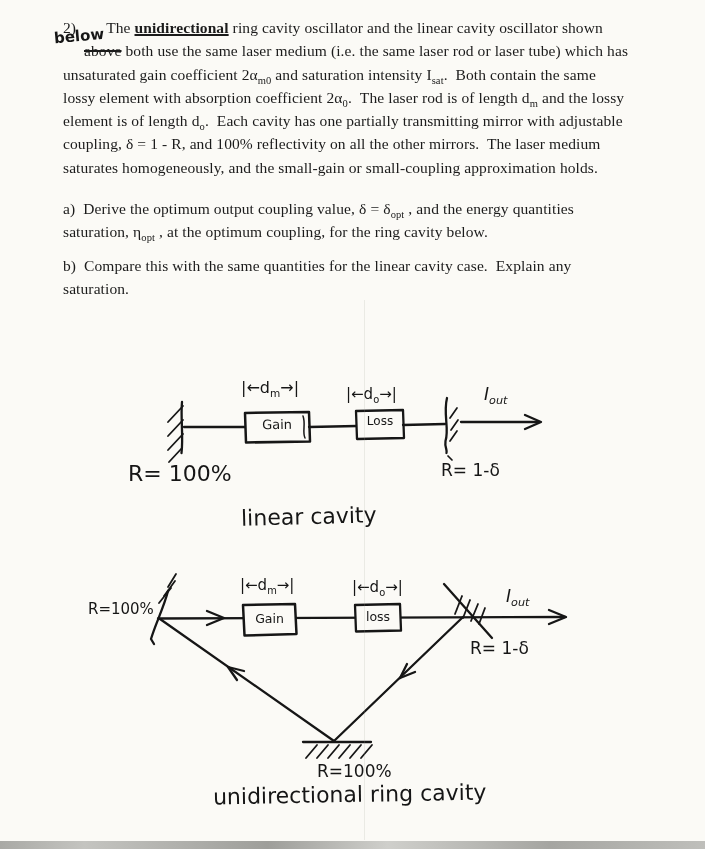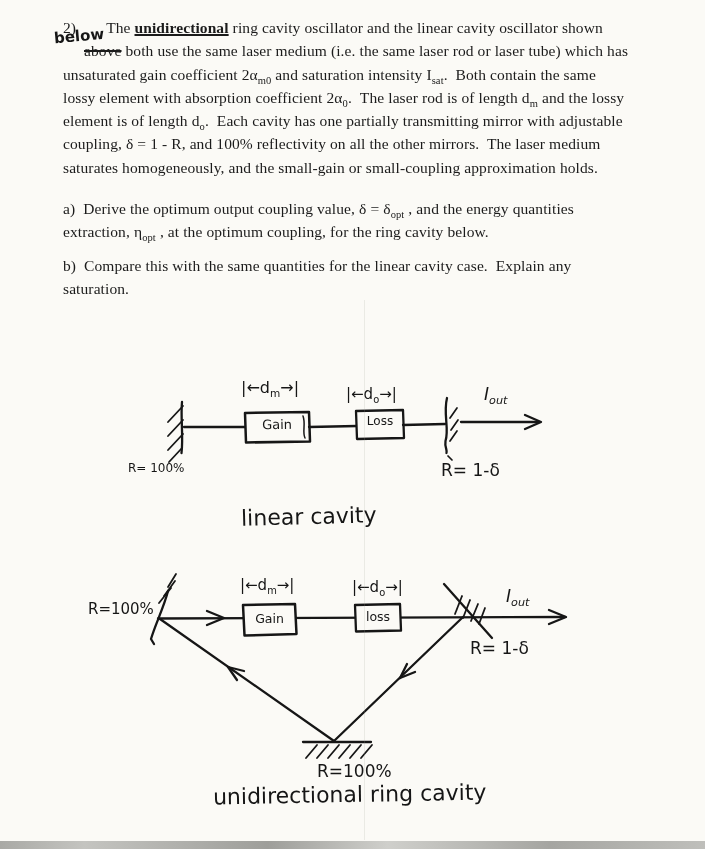--- a/index.html
+++ b/index.html
@@ -13,21 +13,21 @@
   .strike{text-decoration:line-through;text-decoration-thickness:2px;margin-left:21px;}
   .hw{position:absolute;font-family:"DejaVu Sans",sans-serif;color:#161616;
       white-space:nowrap;font-weight:500;}
   .hw sub{font-size:66%;line-height:0;}
   .hand-below{left:54px;top:27px;font-size:15px;font-weight:700;transform:rotate(-5deg);}
   .lin-ruler-dm{left:241px;top:378px;font-size:16px;}
   .lin-ruler-do{left:346px;top:385px;font-size:15px;}
   .lin-gain{left:245px;top:417px;width:64px;text-align:center;font-size:13px;transform:rotate(-1deg);}
   .lin-loss{left:357px;top:414px;width:46px;text-align:center;font-size:12px;}
   .lin-iout{left:484px;top:384px;font-size:17px;font-style:italic;}
-  .lin-rleft{left:128px;top:461px;font-size:12px;}
+  .lin-rleft{left:128px;top:461px;font-size:22px;}
   .lin-rright{left:441px;top:460px;font-size:17px;}
   .lin-caption{left:241px;top:504px;font-size:22px;transform:rotate(-1.5deg);}
   .ring-rleft{left:88px;top:600px;font-size:15px;}
   .ring-ruler-dm{left:240px;top:576px;font-size:15px;}
   .ring-ruler-do{left:352px;top:578px;font-size:15px;}
   .ring-gain{left:243px;top:611px;width:53px;text-align:center;font-size:12.5px;}
   .ring-loss{left:355px;top:609px;width:46px;text-align:center;font-size:12.5px;}
   .ring-iout{left:506px;top:586px;font-size:17px;font-style:italic;}
   .ring-rright{left:470px;top:638px;font-size:17px;}
   .ring-rbottom{left:317px;top:761px;font-size:17px;}
@@ -38,21 +38,21 @@
   .scan-edge{position:absolute;left:0;top:841px;width:705px;height:8px;
      background:linear-gradient(90deg,#a9a9a5 0%,#c4c4c0 12%,#9e9e9a 38%,#cfcfcb 55%,#a5a5a1 78%,#bfbfbb 100%);}
 </style>
 </head>
 <body>
 
 <div class="page">
 
   <div class="typed" style="top:16px"><span>2)</span><span style="display: inline-block; width: 30px;"></span><span>The </span><span class="bu">unidirectional</span><span> ring cavity oscillator and the linear cavity oscillator shown</span><br><span class="strike">above</span><span> both use the same laser medium (i.e. the same laser rod or laser tube) which has</span><br><span>unsaturated gain coefficient 2α</span><sub>m0</sub><span> and saturation intensity I</span><sub>sat</sub><span>.&nbsp; Both contain the same</span><br><span>lossy element with absorption coefficient 2α</span><sub>0</sub><span>.&nbsp; The laser rod is of length d</span><sub>m</sub><span> and the lossy</span><br><span>element is of length d</span><sub>o</sub><span>.&nbsp; Each cavity has one partially transmitting mirror with adjustable</span><br><span>coupling, δ = 1 - R, and 100% reflectivity on all the other mirrors.&nbsp; The laser medium</span><br><span>saturates homogeneously, and the small-gain or small-coupling approximation holds.</span></div>
   <div class="hw hand-below">below</div>
-  <div class="typed" style="top:197px"><span>a)&nbsp; Derive the optimum output coupling value, δ = δ</span><sub>opt</sub><span> , and the energy quantities</span><br><span>extraction, η</span><sub>opt</sub><span> , at the optimum coupling, for the ring cavity below.</span></div>
+  <div class="typed" style="top:197px"><span>a)&nbsp; Derive the optimum output coupling value, δ = δ</span><sub>opt</sub><span> , and the energy quantities</span><br><span>saturation, η</span><sub>opt</sub><span> , at the optimum coupling, for the ring cavity below.</span></div>
   <div class="typed" style="top:254px"><span>b)&nbsp; Compare this with the same quantities for the linear cavity case.&nbsp; Explain any</span><br><span>saturation.</span></div>
 
   <svg width="705" height="135" viewBox="0 0 705 135" style="top:370px">
     <g stroke="#161616" stroke-width="2.3" fill="none" stroke-linecap="round" stroke-linejoin="round">
       <g>
         <path d="M182 32 C180.5 48,183.5 66,181.5 83"></path>
         <path d="M168 52 L183 36" stroke-width="1.8"></path>
         <path d="M168 66 L183 50" stroke-width="1.8"></path>
         <path d="M168 80 L183 64" stroke-width="1.8"></path>
         <path d="M169 92 L182 78" stroke-width="1.8"></path>

